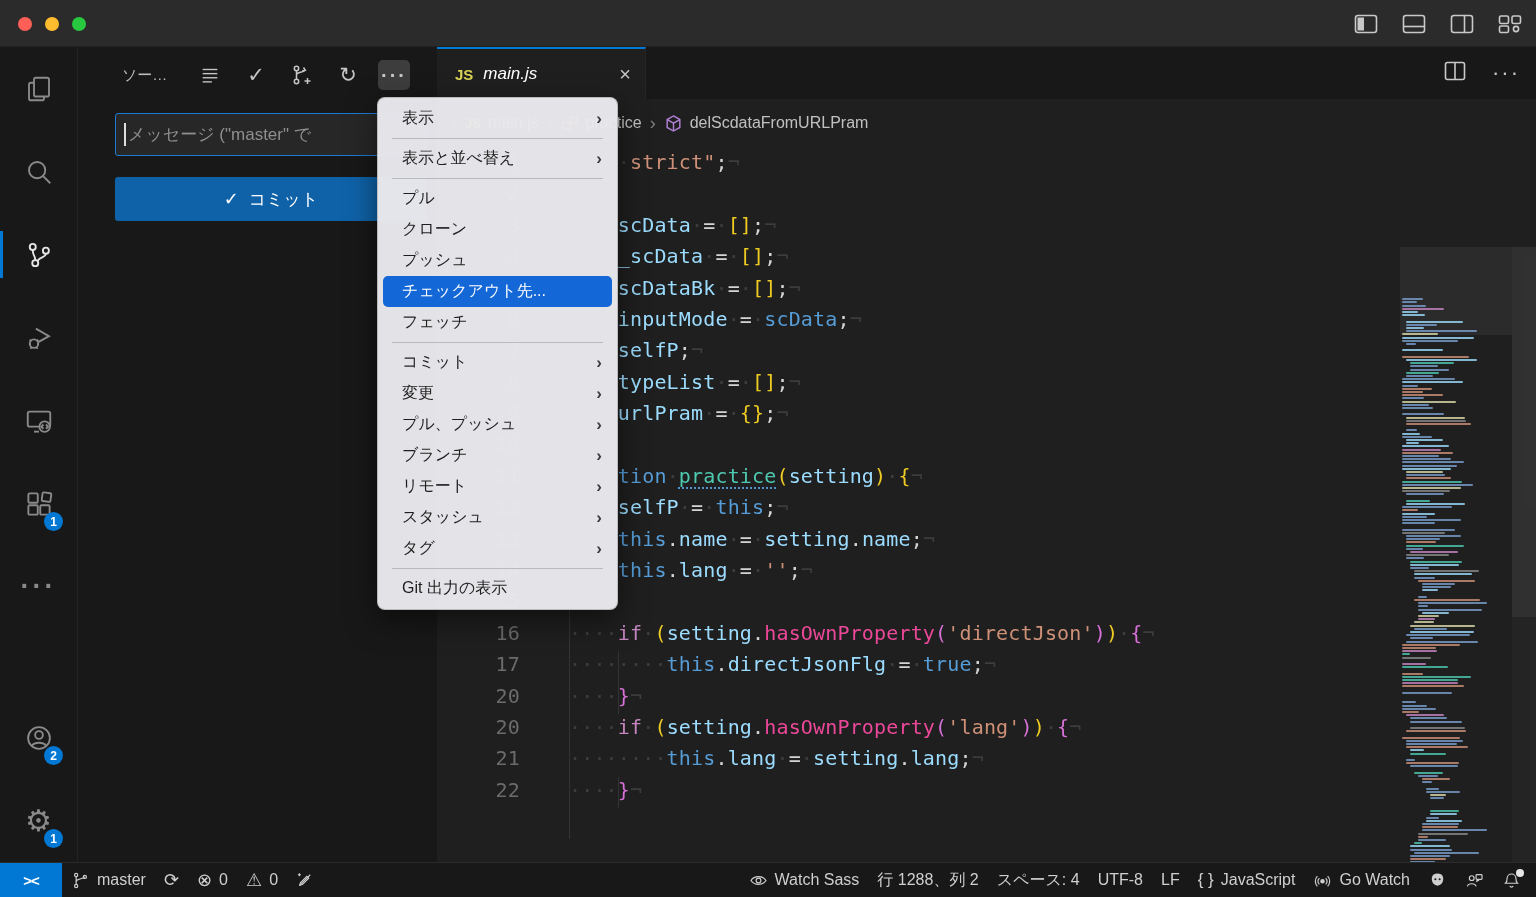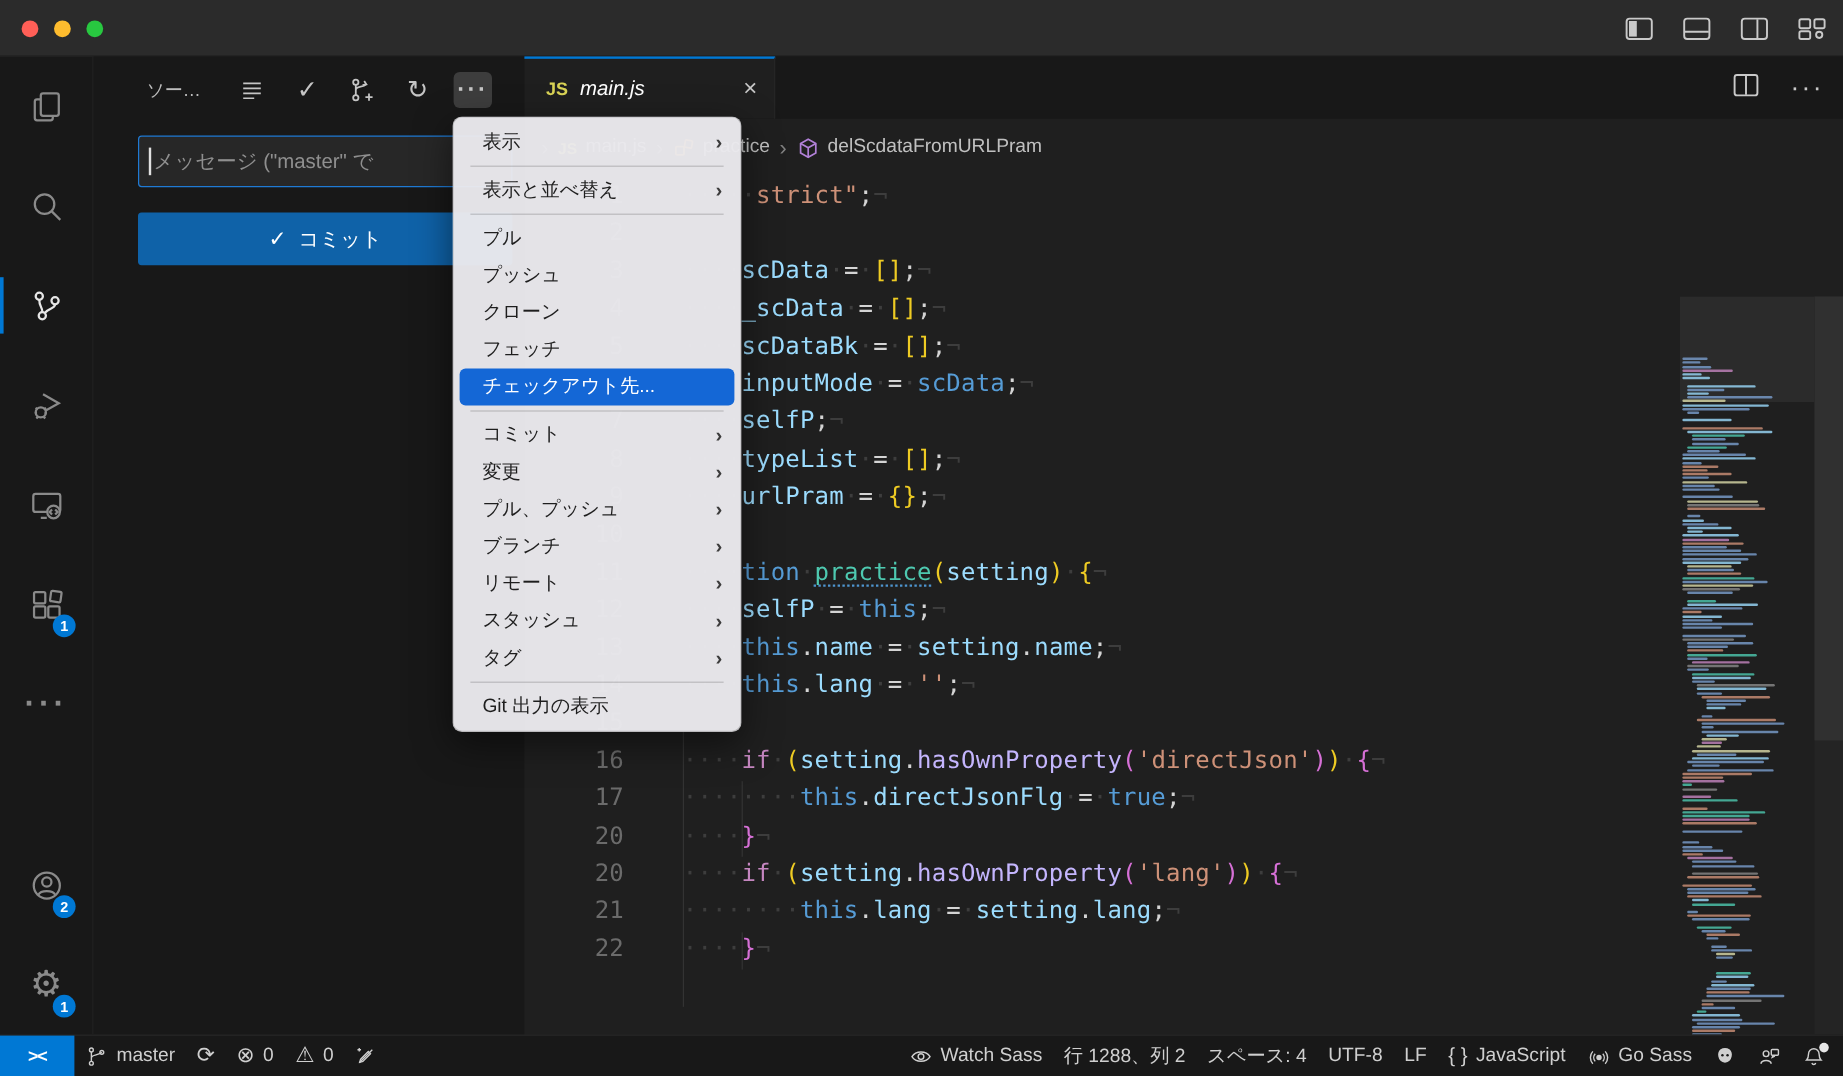--- a/index.html
+++ b/index.html
@@ -67,21 +67,21 @@
   .bc-js { color:#d9d355; font-weight:bold; font-size:13px; }
 
   
   .code-area { position:relative; flex:1; overflow:hidden; }
   .code-line { display:flex; height:31.4px; line-height:31.4px; position:relative;
                font-family:"DejaVu Sans Mono","Liberation Mono",monospace; font-size:20px; letter-spacing:.16px; }
   .ln { width:83px; text-align:right; color:#6b6b6b; flex:none; }
   .lt { margin-left:49px; white-space:pre; }
   .tk-w,.tk-e { color:#3d3d3d; }
   .tk-s { color:#ce9178; } .tk-p { color:#d4d4d4; } .tk-v { color:#9cdcfe; }
-  .tk-k { color:#569cd6; } .tk-i { color:#c586c0; } .tk-m { color:#c4b5fd; }
+  .tk-k { color:#569cd6; } .tk-i { color:#c586c0; } .tk-m { color:#ec4899; }
   .tk-y { color:#eecb23; } .tk-q { color:#d670d6; }
   .tk-f { color:#4ec9b0; text-decoration:underline dotted #4e94ce 2px; text-underline-offset:5px; }
   .guide { position:absolute; width:1px; background:#333333; }
 
   
   .minimap { position:absolute; top:100px; right:24px; width:112px; bottom:0; overflow:hidden; }
   .mm-row { position:absolute; height:2px; border-radius:1px; opacity:.8; }
   .mm-slider { position:absolute; left:0; right:0; top:0; height:88px; background:rgba(255,255,255,.055); }
   .scroll-track { position:absolute; top:100px; right:0; width:24px; bottom:0; background:rgba(255,255,255,.025); }
   .scroll-thumb { position:absolute; top:0; width:100%; height:370px; background:rgba(255,255,255,.06); }
@@ -561,30 +561,30 @@
     <div class="mi-sep"></div>
     <div class="mi">
       <span class="mi-label">表示と並べ替え</span>
       <span class="mi-arrow">›</span>
     </div>
     <div class="mi-sep"></div>
     <div class="mi">
       <span class="mi-label">プル</span>
     </div>
     <div class="mi">
+      <span class="mi-label">クローン</span>
+    </div>
+    <div class="mi">
       <span class="mi-label">プッシュ</span>
-    </div>
-    <div class="mi">
-      <span class="mi-label">クローン</span>
-    </div>
-    <div class="mi">
-      <span class="mi-label">フェッチ</span>
     </div>
     <div class="mi selected">
       <span class="mi-label">チェックアウト先...</span>
+    </div>
+    <div class="mi">
+      <span class="mi-label">フェッチ</span>
     </div>
     <div class="mi-sep"></div>
     <div class="mi">
       <span class="mi-label">コミット</span>
       <span class="mi-arrow">›</span>
     </div>
     <div class="mi">
       <span class="mi-label">変更</span>
       <span class="mi-arrow">›</span>
     </div>
@@ -675,21 +675,21 @@
         <span><span class="sb-glyph" style="font-size:17px;">{ }</span></span>
         <span>JavaScript</span>
       </span>
       <span class="sb-item">
         <span>
           <svg width="19" height="19" viewBox="0 0 24 24" fill="none" stroke="currentColor" stroke-width="1.5">
             <circle cx="12" cy="13" r="2.1" fill="currentColor"></circle>
             <path d="M8 17a6 6 0 0 1 0-8 M16 9a6 6 0 0 1 0 8 M5.5 19.5a9.5 9.5 0 0 1 0-13 M18.5 6.5a9.5 9.5 0 0 1 0 13"></path>
           </svg>
         </span>
-        <span>Go Sass</span>
+        <span>Go Watch</span>
       </span>
       <span class="sb-item">
         <span>
           <svg width="19" height="19" viewBox="0 0 24 24" fill="none" stroke="currentColor" stroke-width="1.5">
             <path d="M7 4.5q5-3 10 0q3 3 2 7.5q-1 5.5-7 6.5q-6-1-7-6.5q-1-4.5 2-7.5z" fill="currentColor" stroke="none"></path>
             <circle cx="9.3" cy="10.5" r="1.3" fill="#181818" stroke="none"></circle>
             <circle cx="14.7" cy="10.5" r="1.3" fill="#181818" stroke="none"></circle>
           </svg>
         </span>
       </span>

